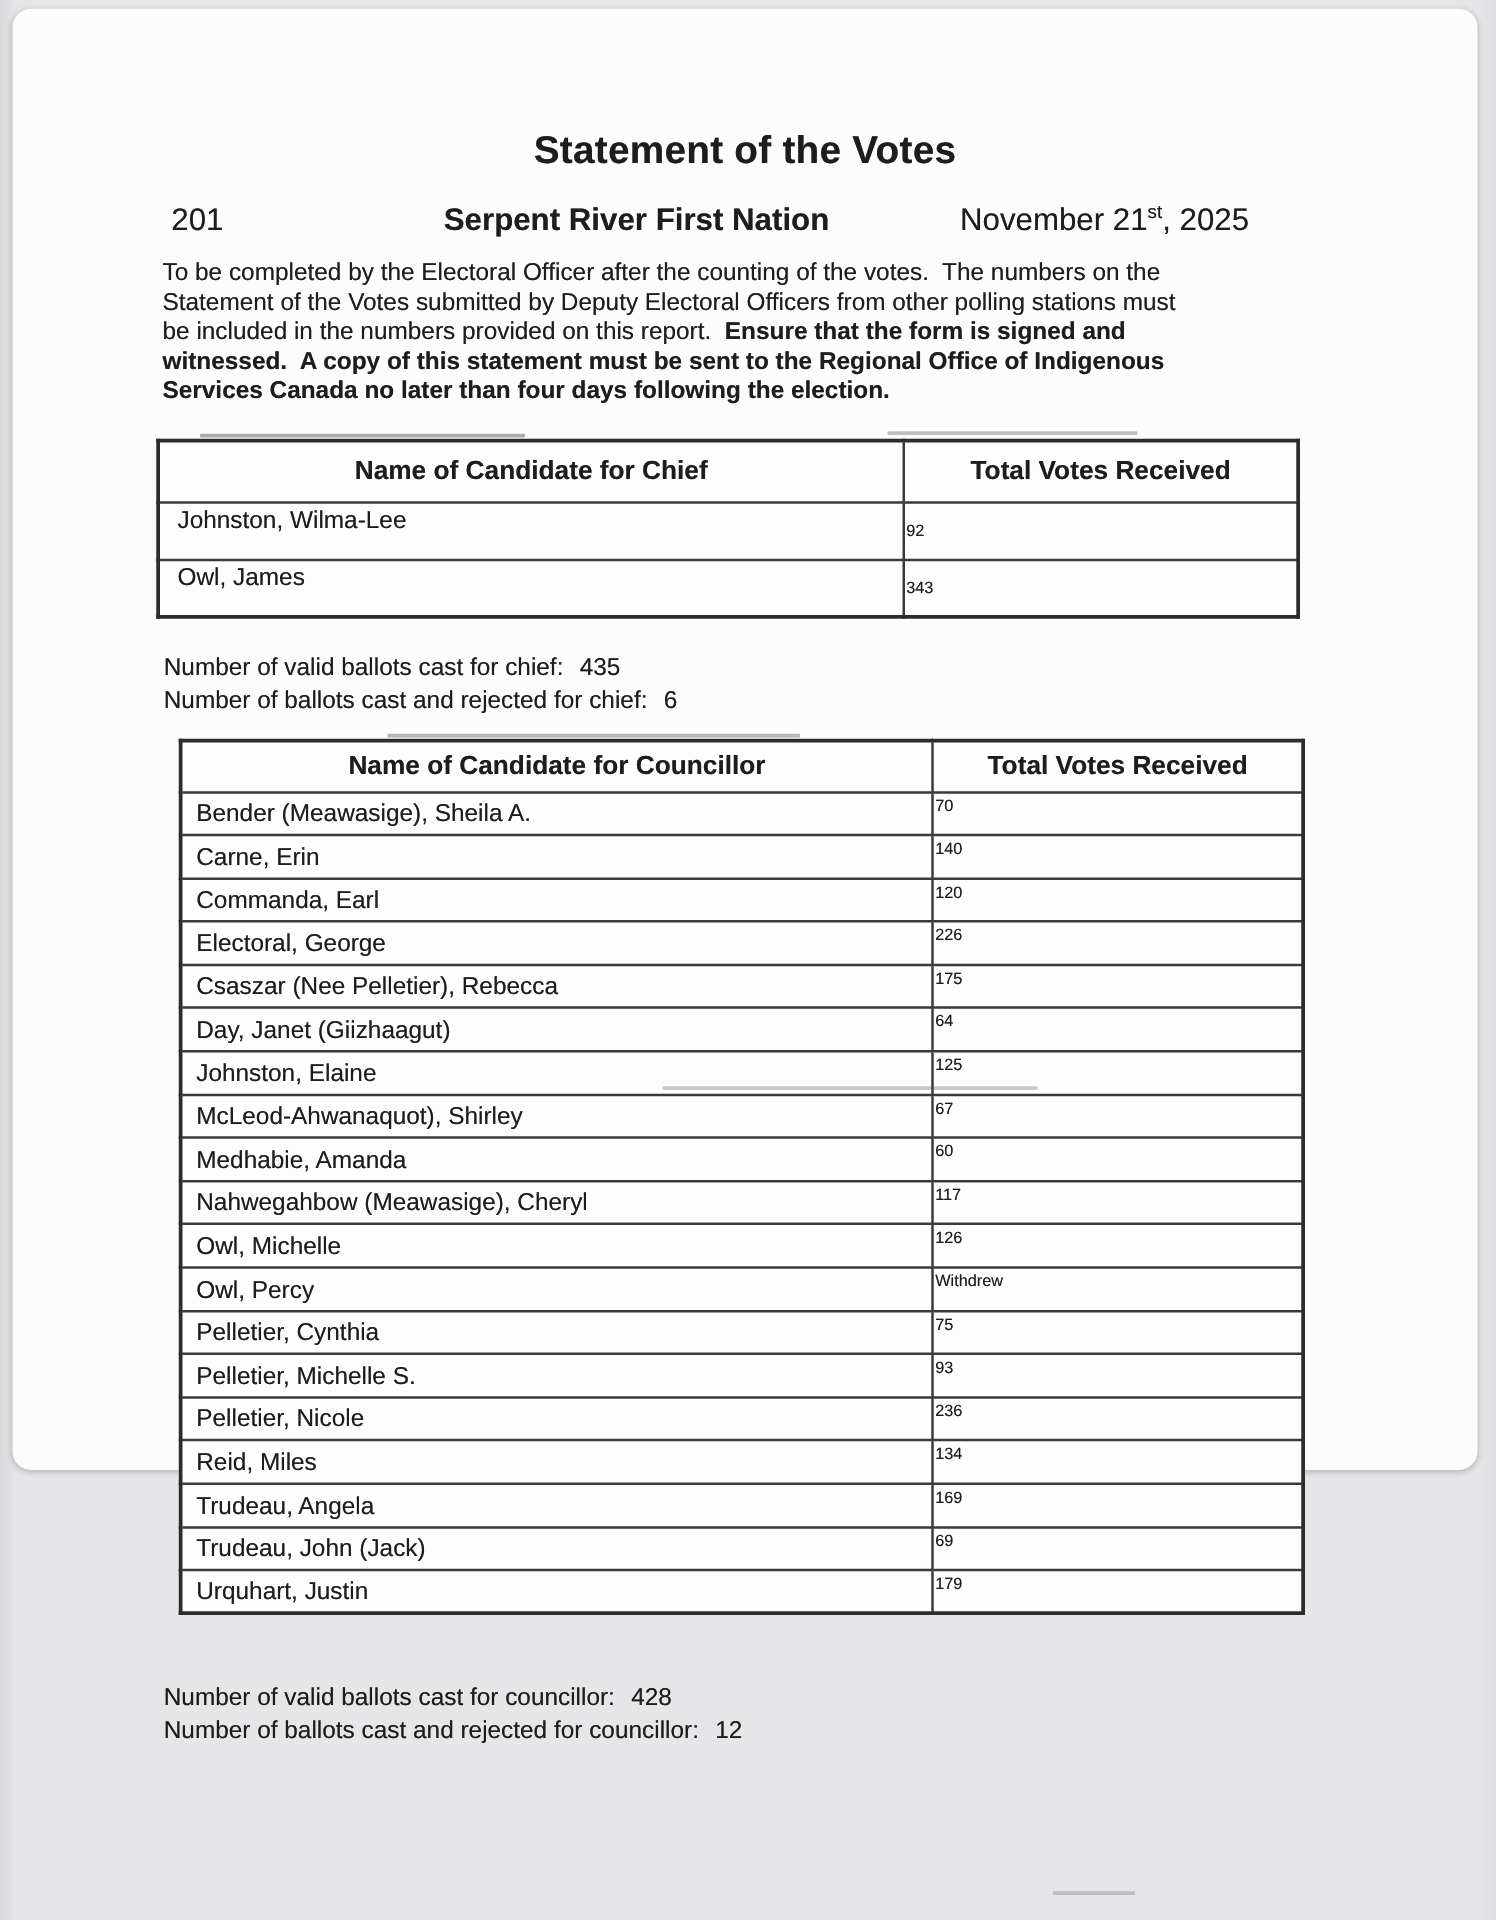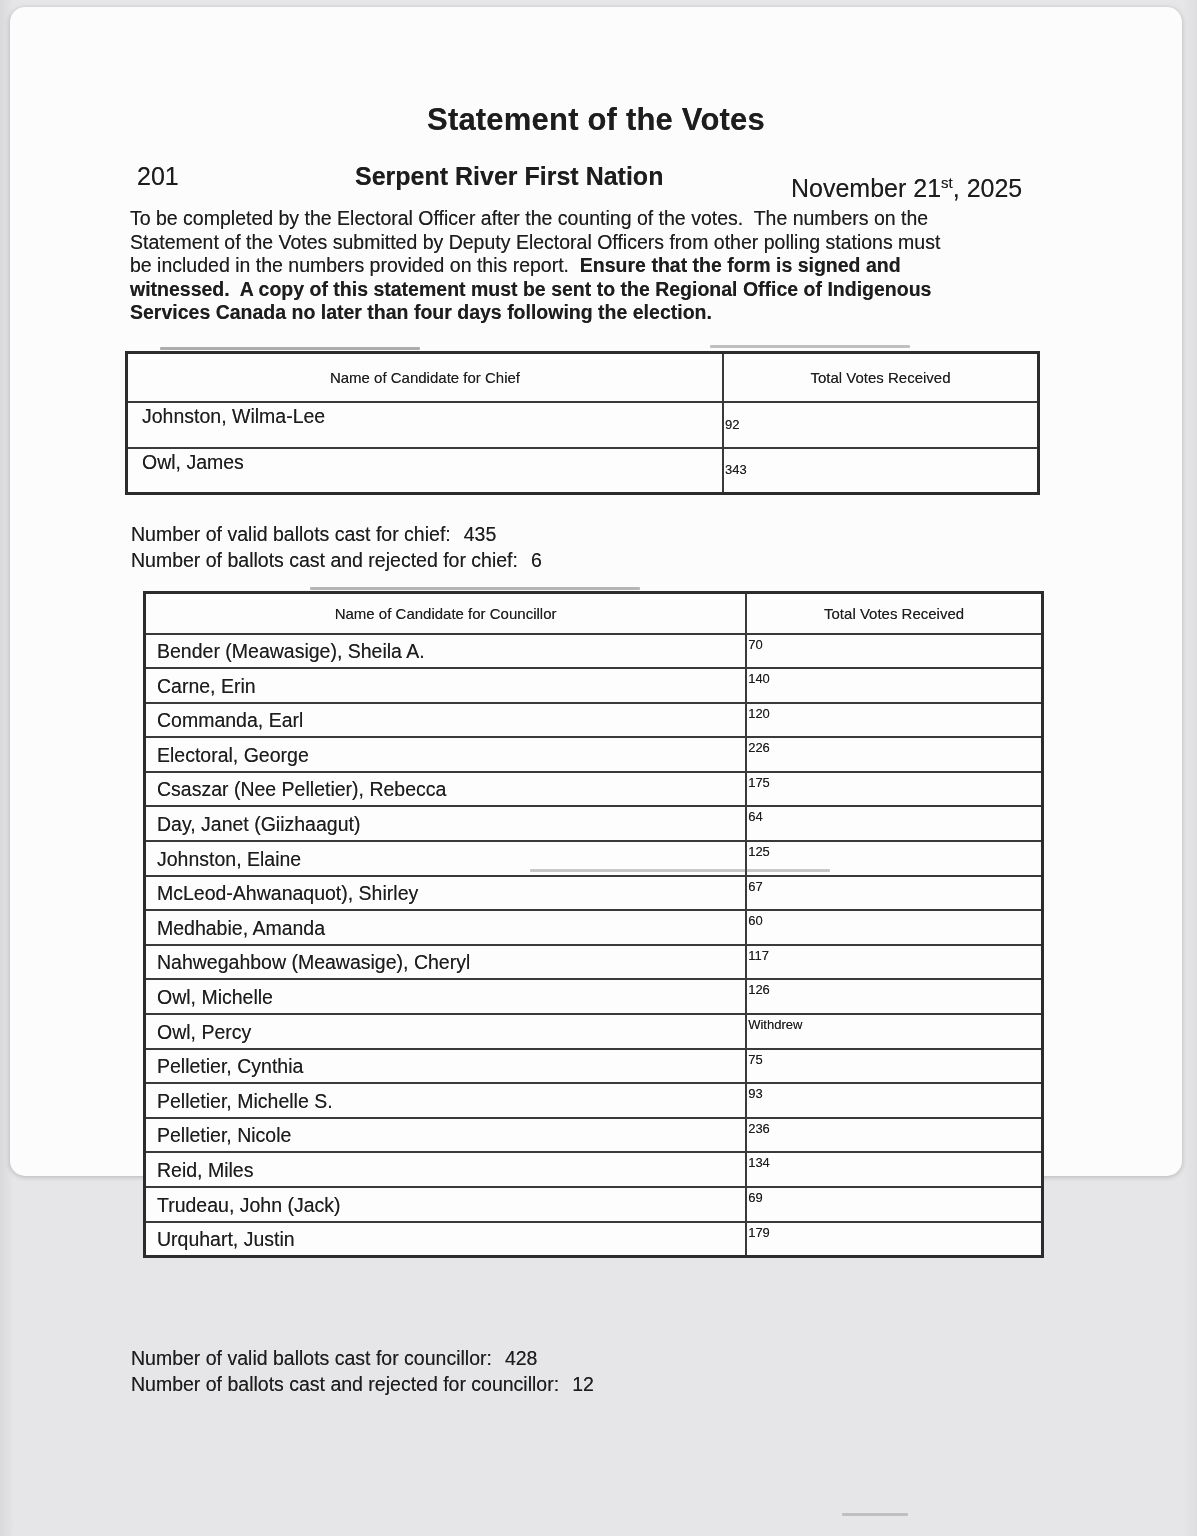--- a/index.html
+++ b/index.html
@@ -38,21 +38,21 @@
     margin: 0;
     text-align: center;
     font-size: 31px;
     font-weight: bold;
     letter-spacing: 0.2px;
   }
 
   .subheader { position: absolute; top: 155px; left: 0; width: 100%; font-size: 25px; }
   .station-number { position: absolute; left: 127px; top: 0; }
   .nation-name    { position: absolute; left: 345px; top: 0; font-weight: bold; }
-  .election-date  { position: absolute; left: 758px; top: 12px; margin-left: 23px; }
+  .election-date  { position: absolute; left: 758px; top: 0; }
   .election-date sup { font-size: 15px; vertical-align: super; line-height: 0; }
 
   .instructions {
     position: absolute;
     left: 120px;
     top: 200px;
     width: 910px;
     margin: 0;
     font-size: 19.5px;
     line-height: 23.6px;
@@ -65,22 +65,22 @@
     border-collapse: collapse;
     table-layout: fixed;
     background: #fdfdfd;
     border: 3px solid #2c2c2c;
   }
   table.votes-table th, table.votes-table td {
     border: 2px solid #3a3a3a;
     overflow: hidden;
   }
   table.votes-table th {
-    font-size: 15px;
-    font-weight: normal;
+    font-size: 21px;
+    font-weight: bold;
     text-align: center;
     vertical-align: middle;
   }
   td.name-cell {
     font-size: 19.5px;
     text-align: left;
     vertical-align: bottom;
     padding: 0 4px 4px 11px;
   }
   td.votes-cell {
@@ -225,20 +225,24 @@
           </tr>
           <tr>
             <td class="name-cell">Pelletier, Nicole</td>
             <td class="votes-cell">236</td>
           </tr>
           <tr>
             <td class="name-cell">Reid, Miles</td>
             <td class="votes-cell">134</td>
           </tr>
           <tr>
+            <td class="name-cell">Trudeau, Angela</td>
+            <td class="votes-cell">169</td>
+          </tr>
+          <tr>
             <td class="name-cell">Trudeau, John (Jack)</td>
             <td class="votes-cell">69</td>
           </tr>
           <tr>
             <td class="name-cell">Urquhart, Justin</td>
             <td class="votes-cell">179</td>
           </tr>
         </tbody>
     </table>
 

